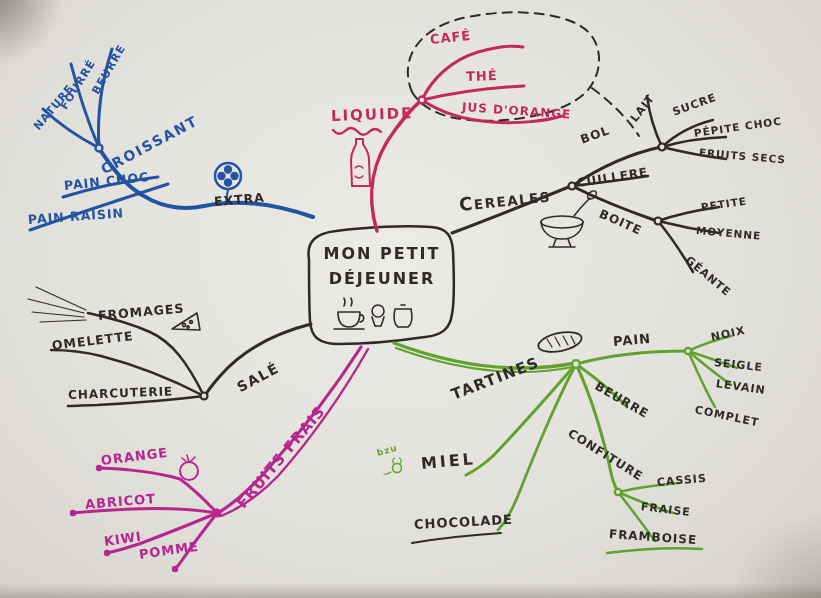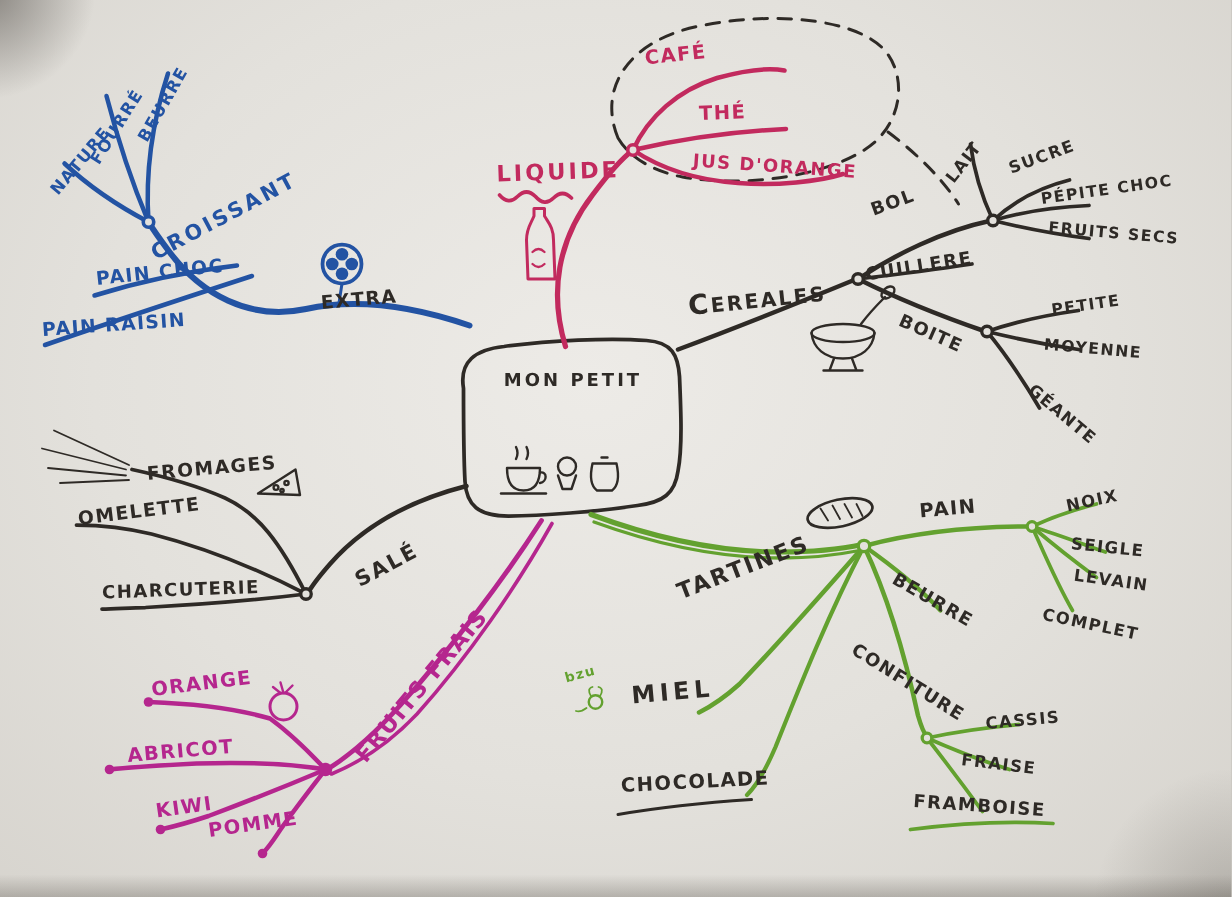--- a/index.html
+++ b/index.html
@@ -23,21 +23,21 @@
     position:absolute;font-weight:700;white-space:nowrap;
     transform-origin:0 50%;color:var(--ink,#2e2a26);letter-spacing:1px;
   }
   .c-blue{color:var(--blue,#2353a3);}
   .c-red{color:var(--red,#c22a5e);}
   .c-magenta{color:var(--magenta,#b5268e);}
   .c-green{color:var(--green,#63a12f);}
   .bigfirst::first-letter{font-size:1.35em;}
   .center-text{
     position:absolute;text-align:center;font-weight:700;
-    font-size:12px;letter-spacing:2px;line-height:25px;color:var(--ink,#2e2a26);
+    font-size:16px;letter-spacing:2px;line-height:25px;color:var(--ink,#2e2a26);
   }
 </style>
 </head>
 <body>
 
 <div class="canvas">
 
   <svg width="821" height="598" viewBox="0 0 821 598">
     <g fill="none" stroke-linecap="round" stroke-linejoin="round">
 
@@ -182,20 +182,21 @@
       <g class="stroke-green" stroke-width="1.6">
         <circle cx="397" cy="468" r="4.5"></circle>
         <path d="M 394 464 q -3 -5 1 -6 M 400 464 q 3 -5 -1 -6" stroke-width="1.2"></path>
         <path d="M 391 472 q -4 3 -7 2" stroke-width="1.2"></path>
       </g>
     </g>
   </svg>
 
   <div class="center-text" style="left:316px;top:241px;width:132px;">
     <div>MON PETIT</div>
+    <div>DÉJEUNER</div>
   </div>
 
   <div class="lbl c-red" style="left:331px;top:107px;font-size:15px;letter-spacing:2px;transform:rotate(-2deg)">LIQUIDE</div>
   <div class="lbl c-red" style="left:430px;top:32px;font-size:13px;transform:rotate(-6deg)">CAFÉ</div>
   <div class="lbl c-red" style="left:466px;top:69px;font-size:13px;transform:rotate(-2deg)">THÉ</div>
   <div class="lbl c-red" style="left:462px;top:100px;font-size:12px;transform:rotate(4deg)">JUS D'ORANGE</div>
 
   <div class="lbl bigfirst" style="left:459px;top:194px;font-size:13.5px;letter-spacing:1.5px;transform:rotate(-6deg)">CEREALES</div>
   <div class="lbl" style="left:581px;top:133px;font-size:12px;transform:rotate(-20deg)">BOL</div>
   <div class="lbl" style="left:633px;top:114px;font-size:11px;transform:rotate(-52deg)">LAIT</div>

